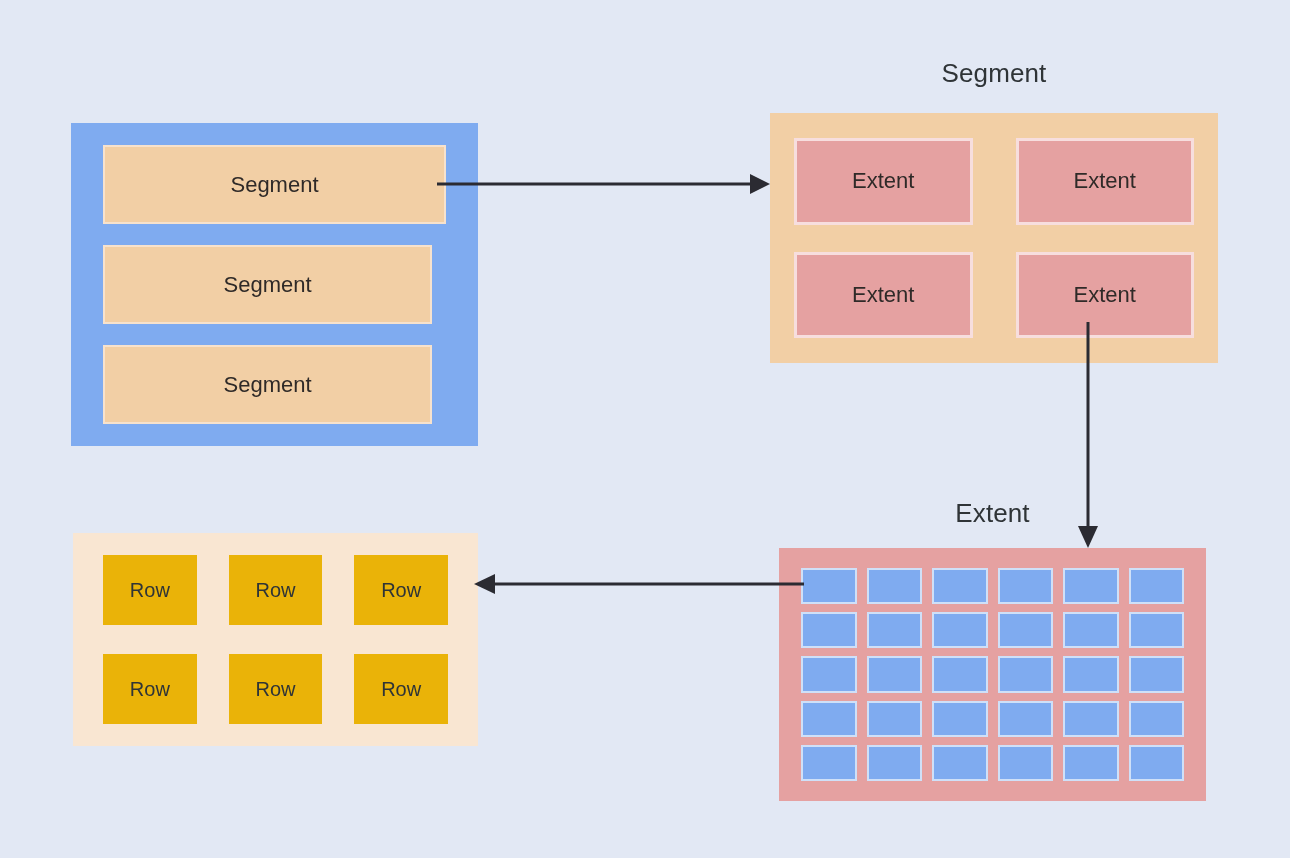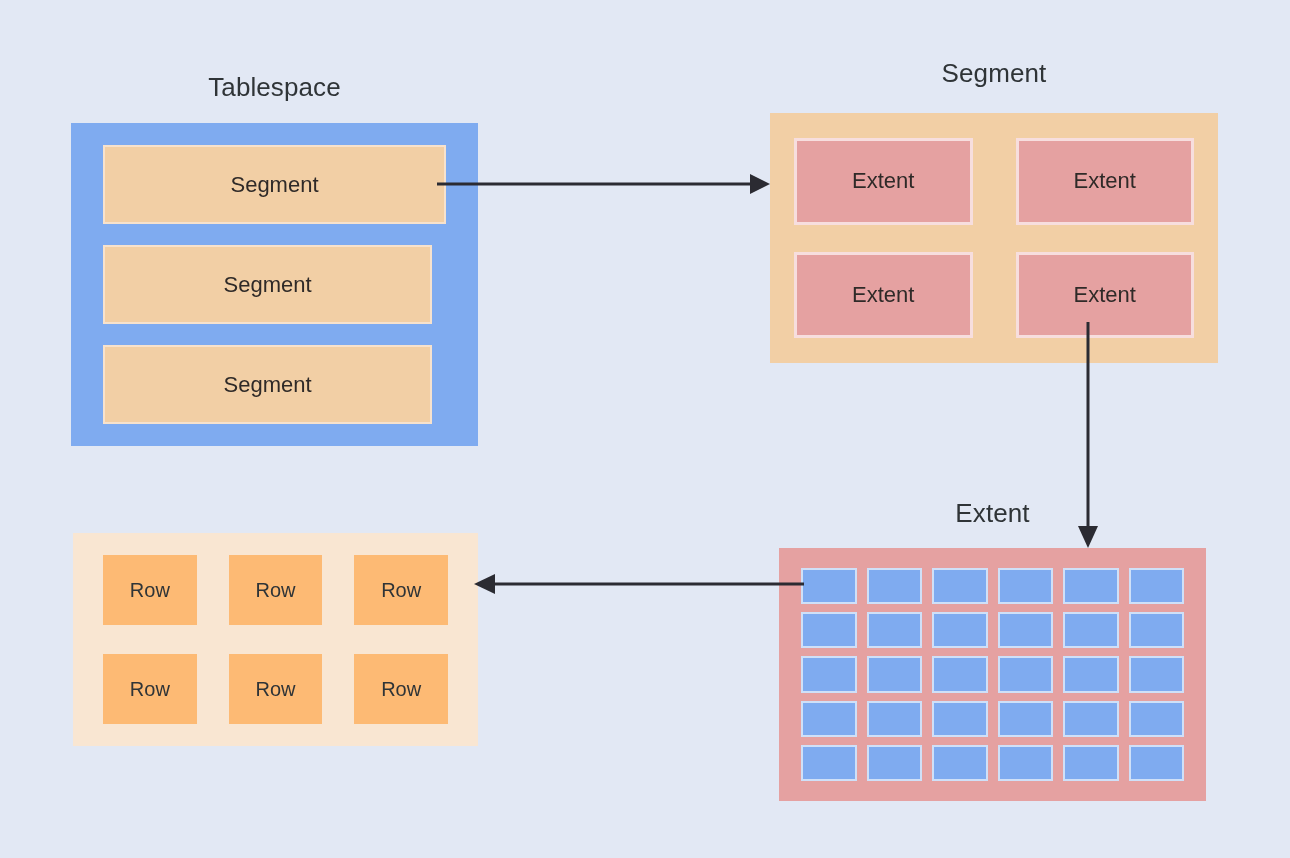--- a/index.html
+++ b/index.html
@@ -95,21 +95,21 @@
     height: 213px;
     background: #f9e6d2;
     padding: 22px 30px;
     display: grid;
     grid-template-columns: repeat(3, 1fr);
     grid-template-rows: 1fr 1fr;
     column-gap: 32px;
     row-gap: 29px;
   }
   .row-chip {
-    background: #fdba74;
+    background: #eab308;
     display: flex;
     align-items: center;
     justify-content: center;
     font-size: 20px;
     color: #2f3437;
   }
 
   
   #extent-box {
     left: 779px;
@@ -142,21 +142,20 @@
   }
   .arrow-head {
     fill: #2b2b32;
   }
 </style>
 </head>
 <body>
 
 <div id="stage">
 
-  <div class="grp-title" id="tablespace-title" style="left:71px; top:72px; width:407px;">Tablespace</div>
 
   <div class="container" id="tablespace-box">
     <div class="segment-chip" id="segment-chip-1">Segment</div>
     <div class="segment-chip" id="segment-chip-2">Segment</div>
     <div class="segment-chip" id="segment-chip-3">Segment</div>
   </div>
 
   <div class="grp-title" id="segment-title" style="left:770px; top:58px; width:448px;">Segment</div>
 
   <div class="container" id="segment-box">

